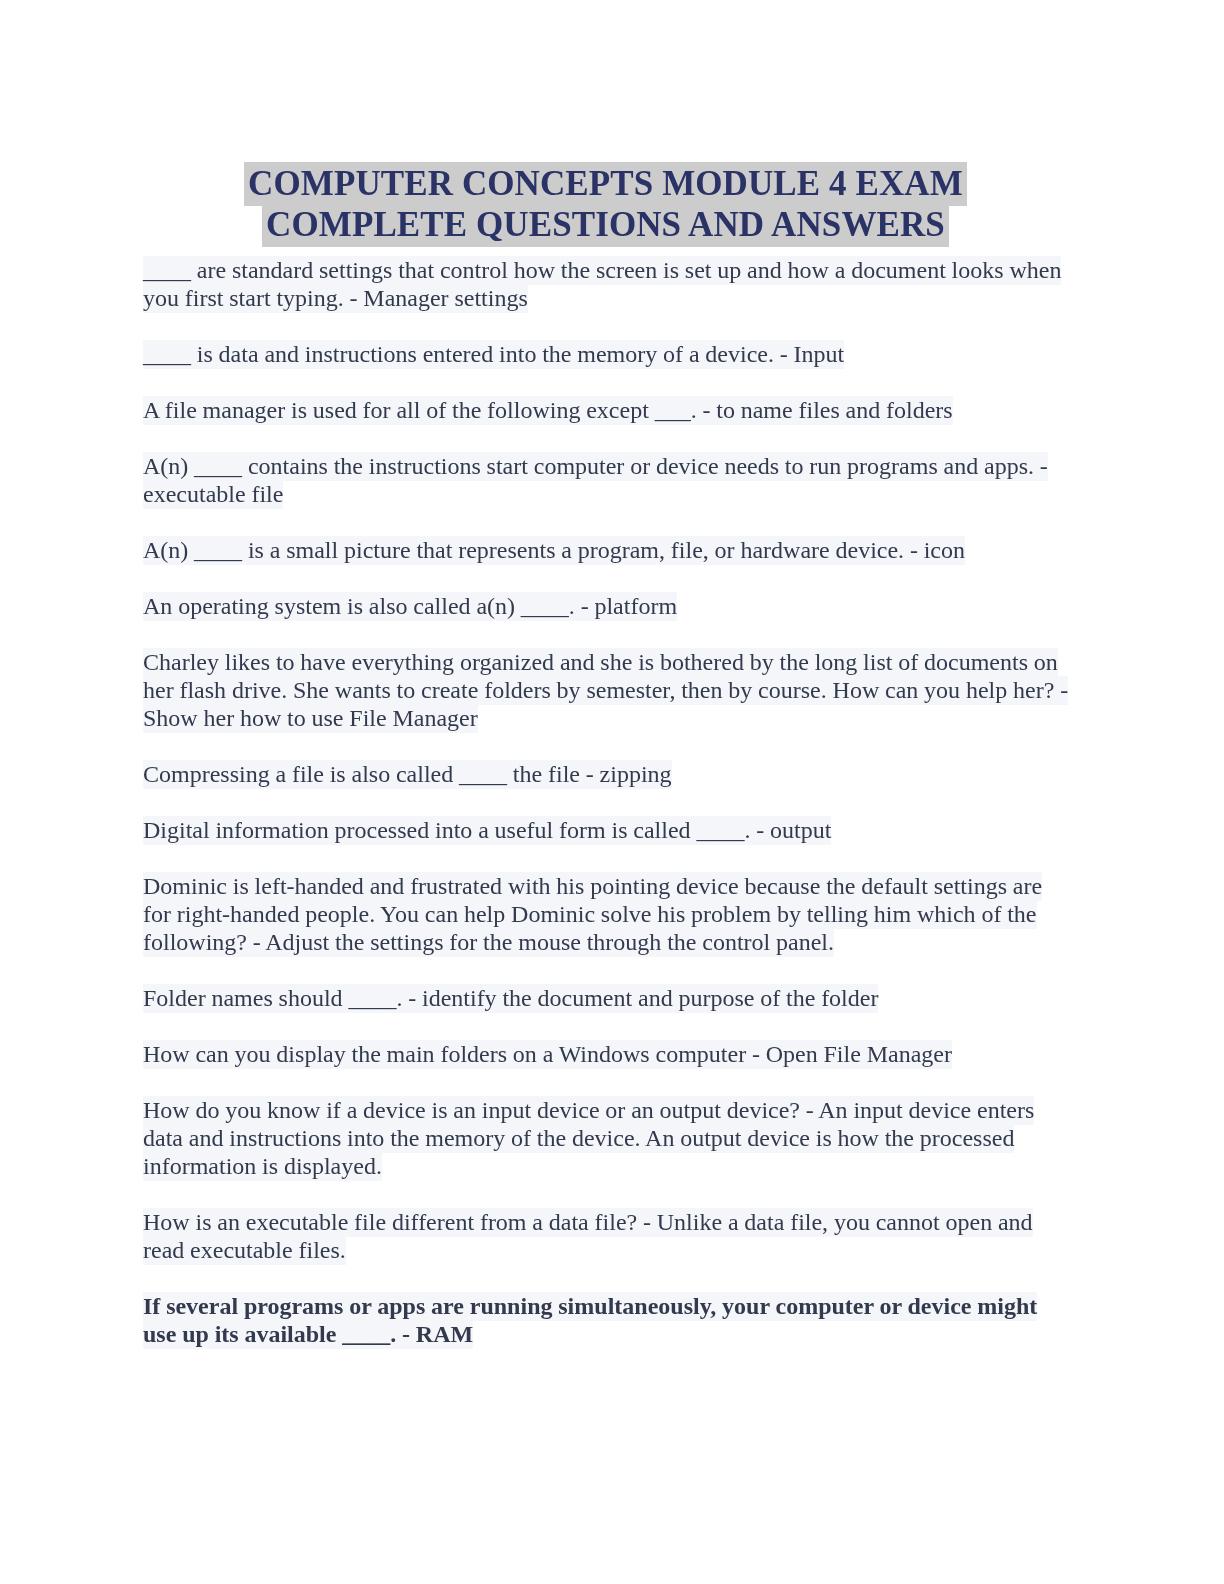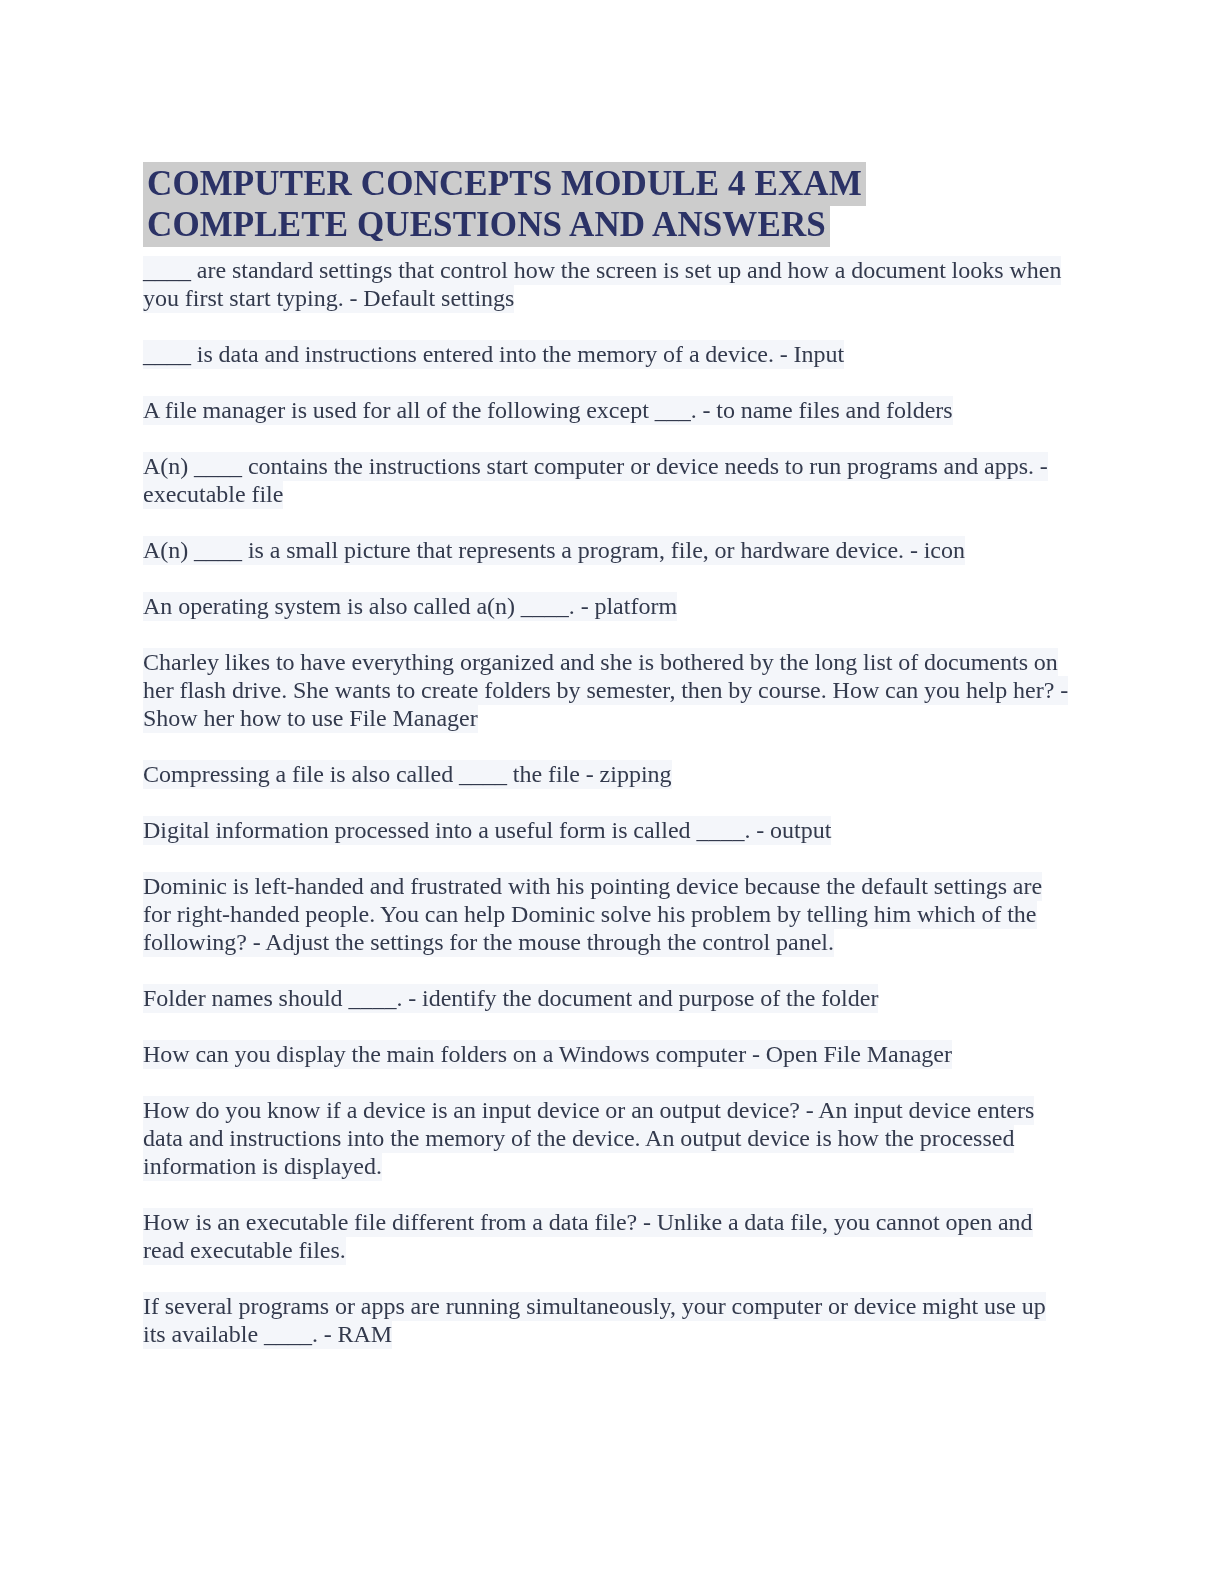--- a/index.html
+++ b/index.html
@@ -20,20 +20,21 @@
     width: 1224px;
     height: 1584px;
     background: #ffffff;
     box-sizing: border-box;
   }
   .doc-title {
     position: absolute;
     left: 143px;
     top: 140px;
     width: 925px;
+    text-align: center;
     font-size: 35px;
     line-height: 41px;
     font-weight: bold;
     color: #2b3266;
     letter-spacing: 0.1px;
   }
   .doc-title .tline {
     display: block;
   }
   .doc-title .tline > span {
@@ -57,34 +58,35 @@
     word-spacing: -0.2px;
   }
   .qa > span.hl {
     background-color: #f4f6fa;
     box-decoration-break: clone;
     -webkit-box-decoration-break: clone;
     padding: 1px 0 2px 0;
   }
   .qa:last-child {
     margin-bottom: 4px;
+    font-weight: bold;
   }
 </style>
 </head>
 <body>
 
 <div class="page">
 
   <h1 class="doc-title">
     <span class="tline"><span>COMPUTER CONCEPTS MODULE 4 EXAM</span></span>
     <span class="tline"><span>COMPLETE QUESTIONS AND ANSWERS</span></span>
   </h1>
 
   <div class="body-block">
-    <p class="qa"><span class="hl">____ are standard settings that control how the screen is set up and how a document looks when you first start typing. - Default settings</span></p>
+    <p class="qa"><span class="hl">____ are standard settings that control how the screen is set up and how a document looks when you first start typing. - Manager settings</span></p>
     <p class="qa"><span class="hl">____ is data and instructions entered into the memory of a device. - Input</span></p>
     <p class="qa"><span class="hl">A file manager is used for all of the following except ___. - to name files and folders</span></p>
     <p class="qa"><span class="hl">A(n) ____ contains the instructions start computer or device needs to run programs and apps. - executable file</span></p>
     <p class="qa"><span class="hl">A(n) ____ is a small picture that represents a program, file, or hardware device. - icon</span></p>
     <p class="qa"><span class="hl">An operating system is also called a(n) ____. - platform</span></p>
     <p class="qa"><span class="hl">Charley likes to have everything organized and she is bothered by the long list of documents on her flash drive. She wants to create folders by semester, then by course. How can you help her? - Show her how to use File Manager</span></p>
     <p class="qa"><span class="hl">Compressing a file is also called ____ the file - zipping</span></p>
     <p class="qa"><span class="hl">Digital information processed into a useful form is called ____. - output</span></p>
     <p class="qa"><span class="hl">Dominic is left-handed and frustrated with his pointing device because the default settings are for right-handed people. You can help Dominic solve his problem by telling him which of the following? - Adjust the settings for the mouse through the control panel.</span></p>
     <p class="qa"><span class="hl">Folder names should ____. - identify the document and purpose of the folder</span></p>

